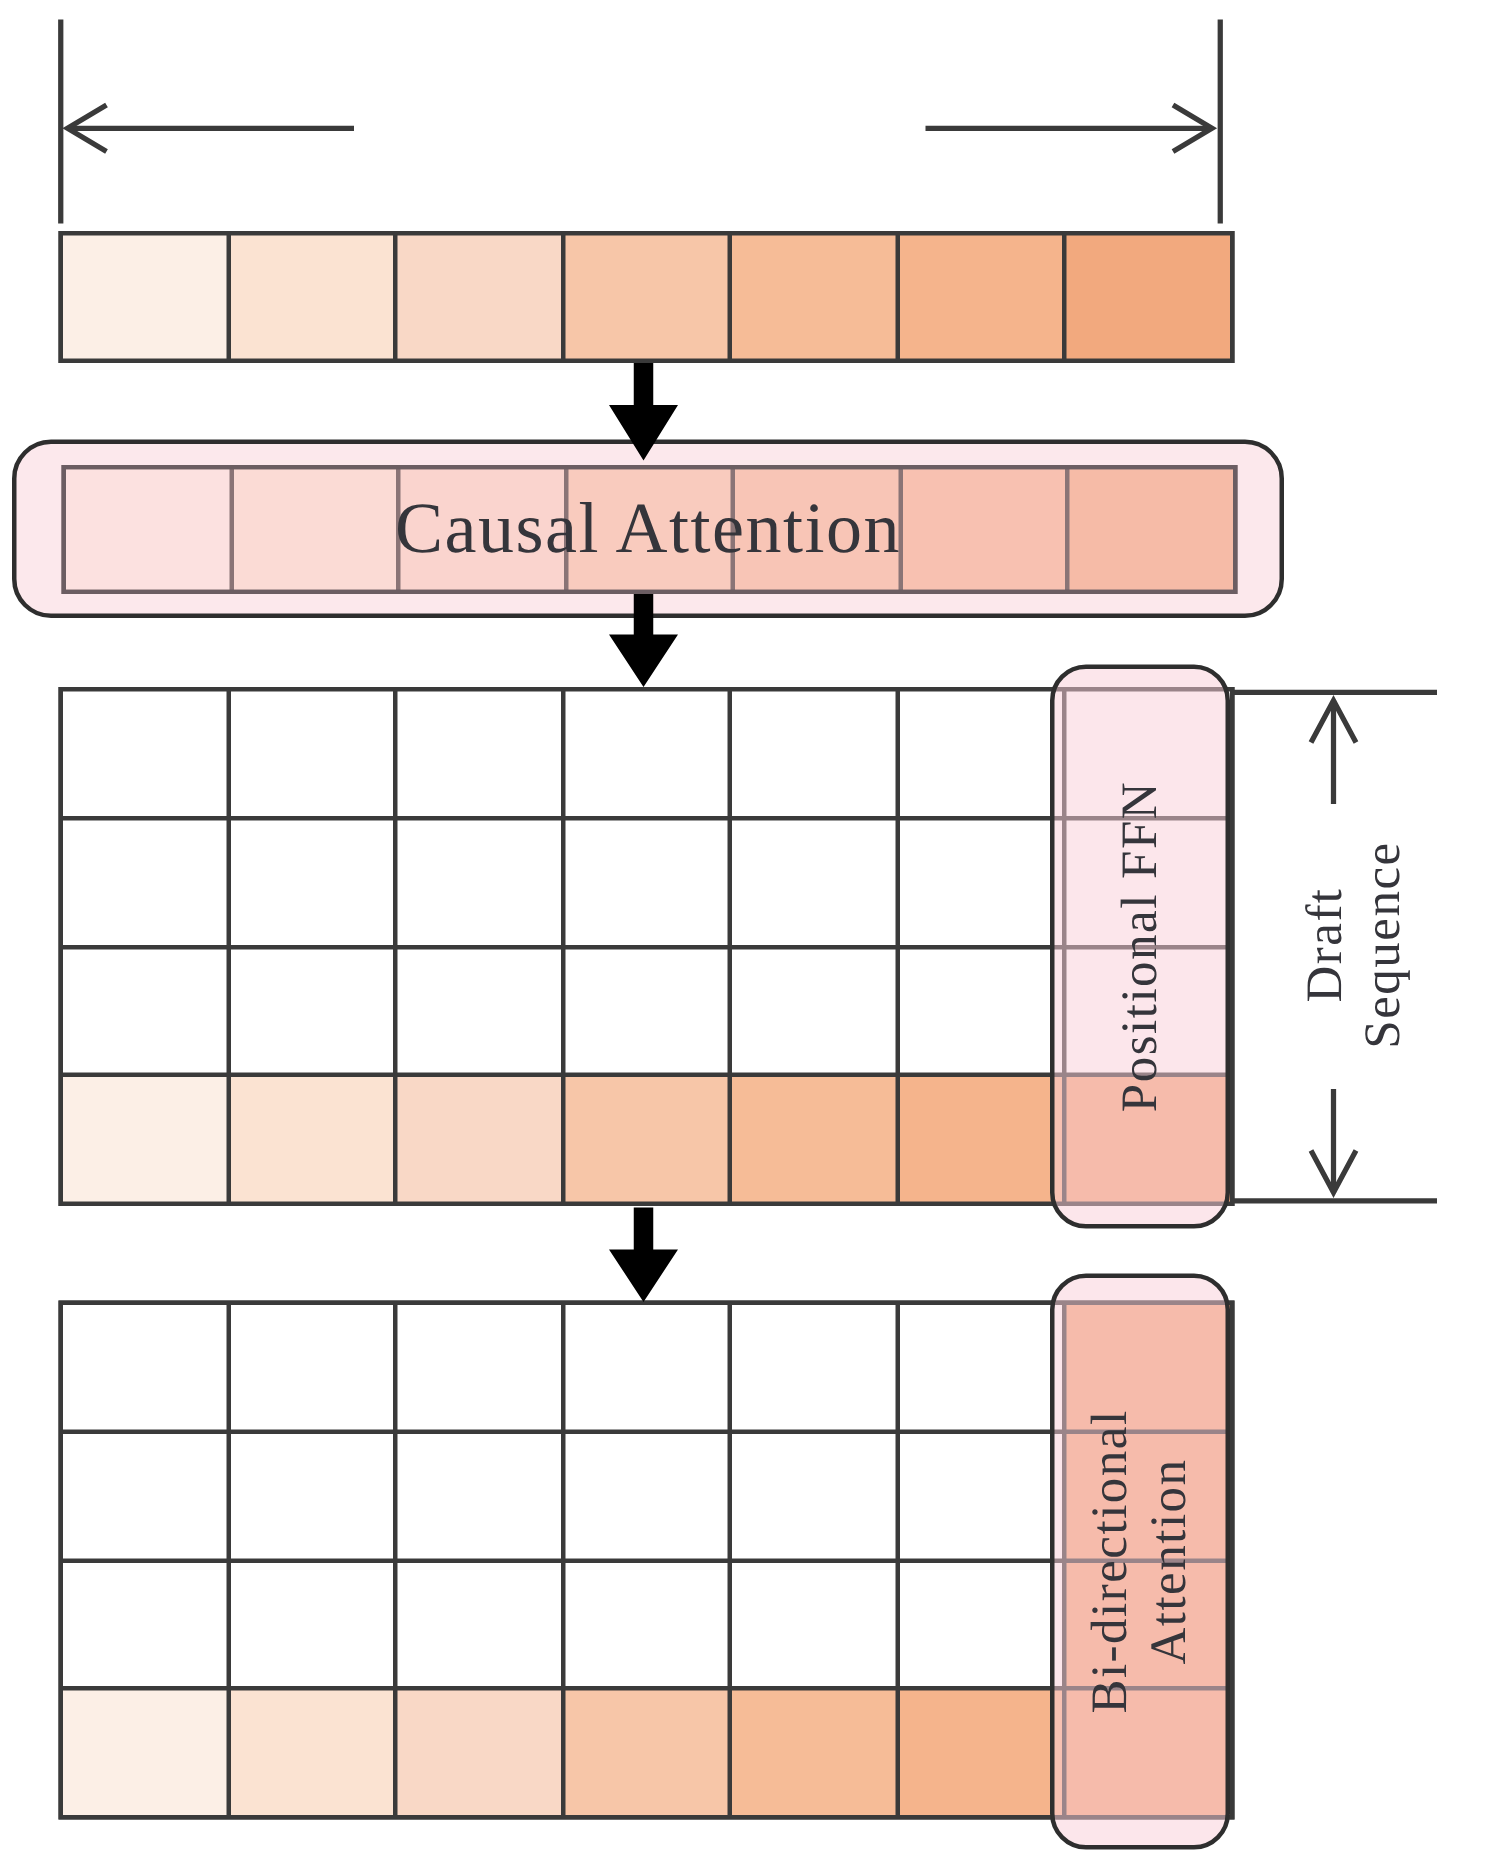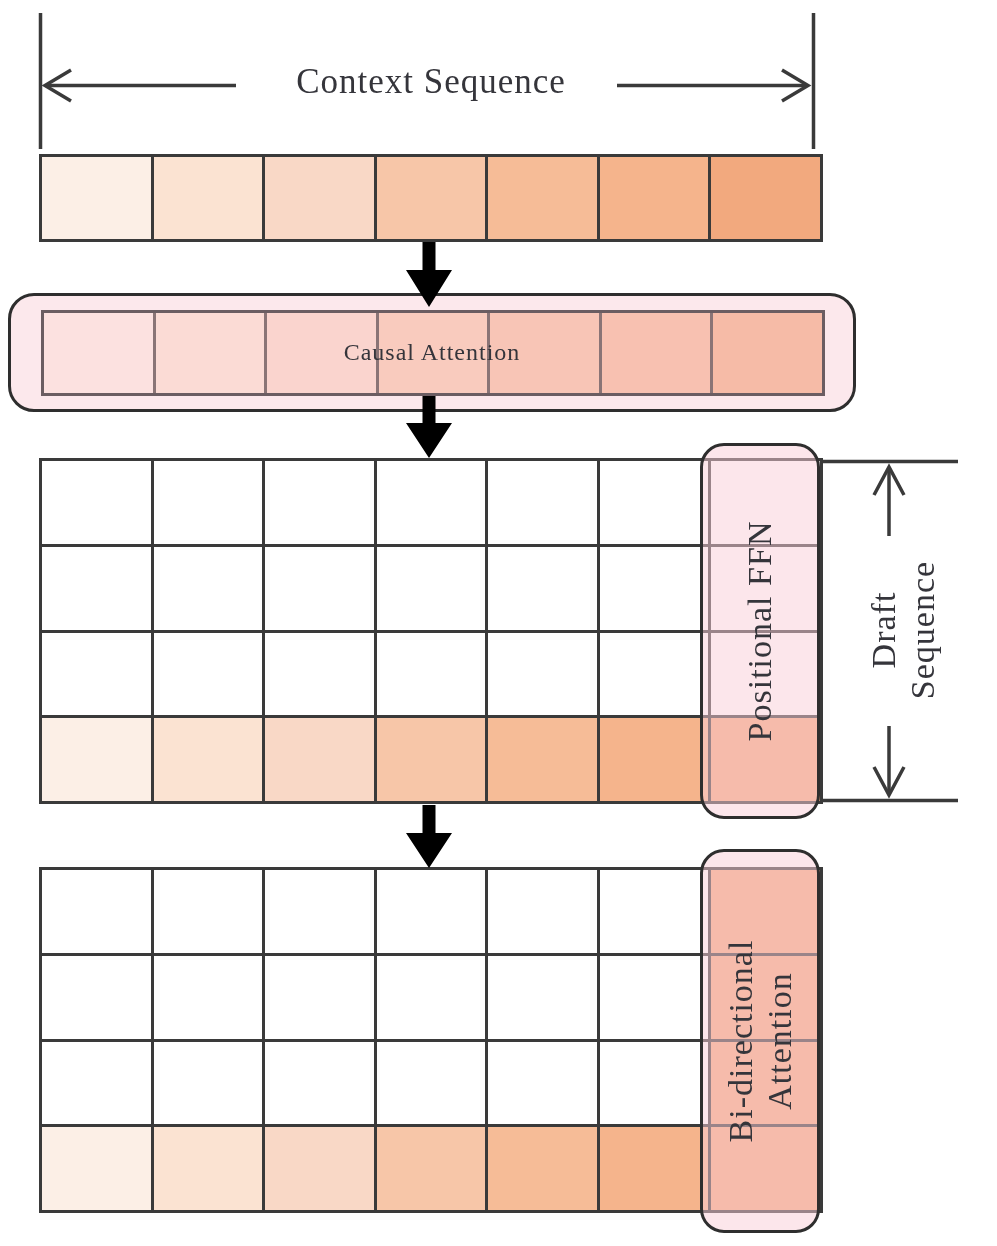--- a/index.html
+++ b/index.html
@@ -22,21 +22,21 @@
   #causal-box{left:8px;top:293px;width:848px;height:119px;border-radius:26px;background:#fce8ec;}
   #causal-row{left:41px;top:310px;width:784px;height:86px;border:3px solid #6b5d62;background:#8a7476;z-index:3;}
   #ctx-row{left:39px;top:154px;width:784px;height:88px;}
   #draft-grid{left:39px;top:458px;width:784px;height:346px;}
   #output-grid{left:39px;top:867px;width:784px;height:346px;}
   #pos-box{left:700px;top:443px;width:120px;height:376px;border-radius:24px;background:rgba(250,205,216,0.5);}
   #bidir-box{left:700px;top:849px;width:120px;height:384px;border-radius:24px;background:rgba(250,205,216,0.5);}
 
   .lbl{position:absolute;z-index:6;}
   #context-label{left:39px;top:62px;width:784px;text-align:center;font-size:35px;letter-spacing:1px;}
-  #causal-label{left:8px;top:293px;width:848px;height:119px;display:flex;align-items:center;justify-content:center;font-size:24px;letter-spacing:1px;}
+  #causal-label{left:8px;top:293px;width:848px;height:119px;display:flex;align-items:center;justify-content:center;font-size:48px;letter-spacing:1px;}
   .vlabel{
     position:absolute;z-index:6;transform:translate(-50%,-50%) rotate(-90deg);
     text-align:center;white-space:nowrap;line-height:1.15;font-size:34px;letter-spacing:1px;
   }
   .vlabel span{display:block;}
   #pos-label{left:760px;top:631px;}
   #draft-label{left:903px;top:630px;}
   #bidir-label{left:760px;top:1041px;}
 </style>
 </head>
@@ -140,21 +140,20 @@
     <path class="blackarrow" d="M422.5 805 L435.5 805 L435.5 833 L452 833 L429 868 L406 833 L422.5 833 Z"></path>
 
     <path class="dim" d="M820 461.5 H958"></path>
     <path class="dim" d="M820 800.5 H958"></path>
     <path class="dim" d="M889 467 V536"></path>
     <polyline class="dimhead" points="874,495 889,467 904,495"></polyline>
     <path class="dim" d="M889 726 V795"></path>
     <polyline class="dimhead" points="874,767 889,795 904,767"></polyline>
   </svg>
 
-  <div id="context-label" class="lbl">Context Sequence</div>
   <div id="causal-label" class="lbl">Causal Attention</div>
   <div id="pos-label" class="vlabel">Positional FFN</div>
   <div id="draft-label" class="vlabel">
     <span>Draft</span>
     <span>Sequence</span>
   </div>
   <div id="bidir-label" class="vlabel">
     <span>Bi-directional</span>
     <span>Attention</span>
   </div>

